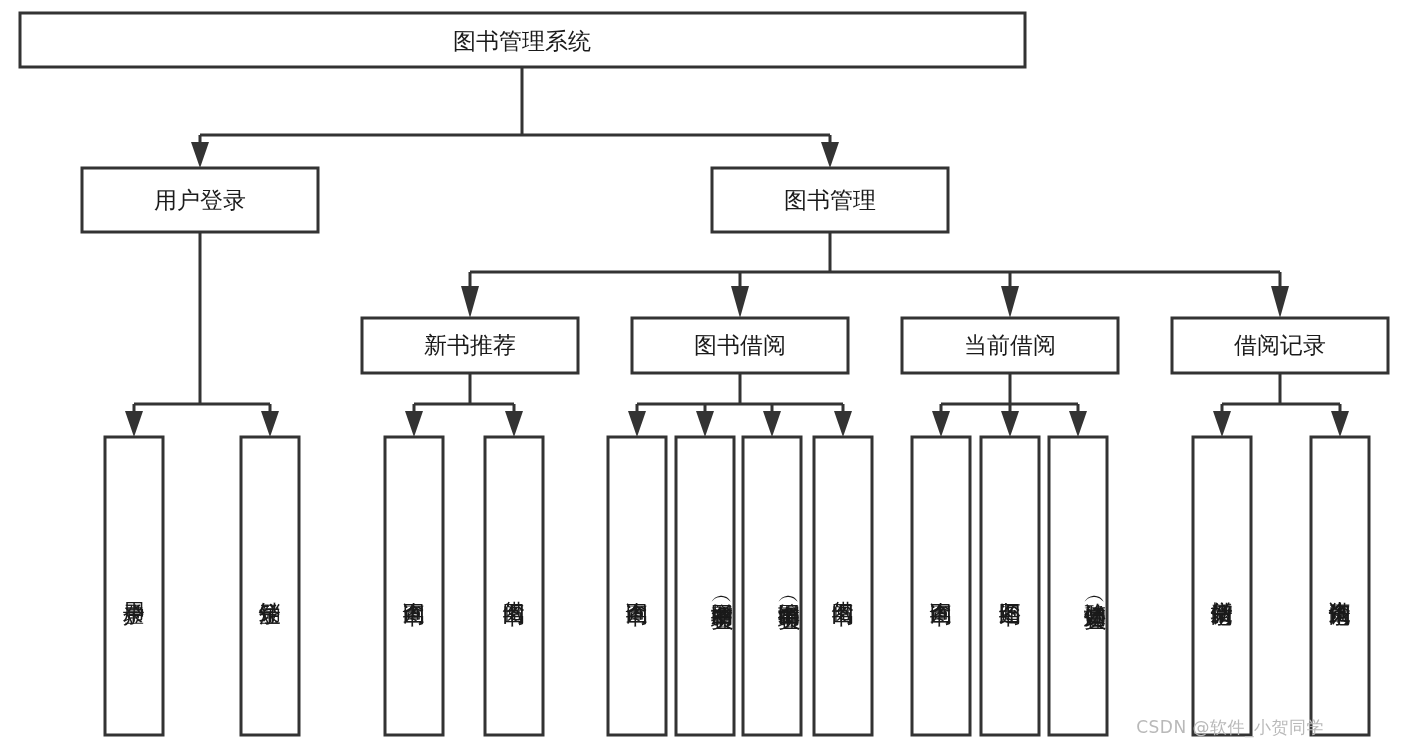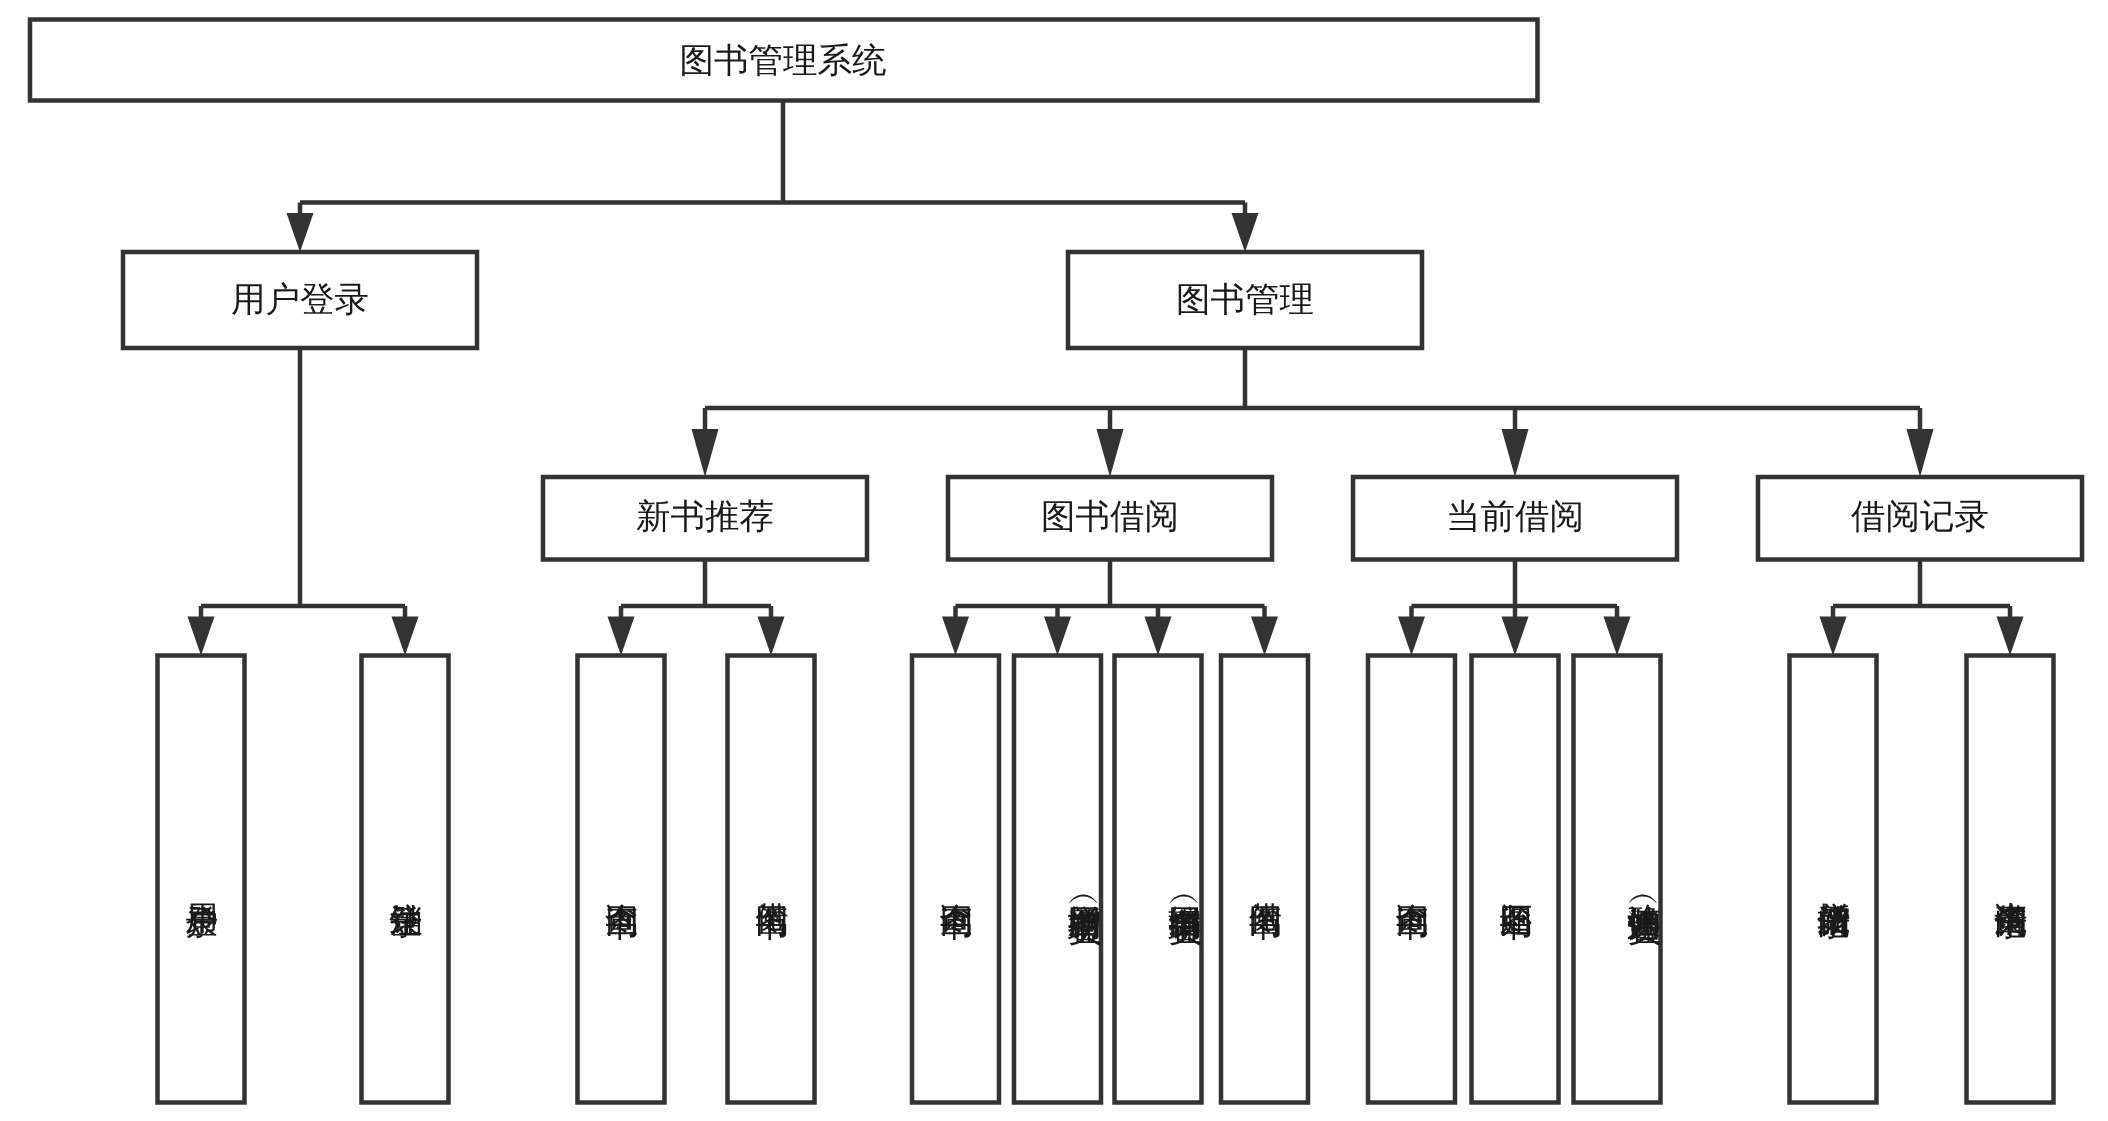--- a/index.html
+++ b/index.html
@@ -180,14 +180,15 @@
   <div class="node-label-v" style="left:743px; top:437px; width:58px; height:298px; align-items:flex-start; padding-top:6px; box-sizing:border-box;">编辑图书（管理员）</div>
   <div class="node-label-v" style="left:814px; top:437px; width:58px; height:298px;">借阅图书</div>
 
   <div class="node-label-v" style="left:912px; top:437px; width:58px; height:298px;">查询图书</div>
   <div class="node-label-v" style="left:981px; top:437px; width:58px; height:298px;">归还图书</div>
   <div class="node-label-v" style="left:1049px; top:437px; width:58px; height:298px; align-items:flex-start; padding-top:6px; box-sizing:border-box;">确认归还（管理员）</div>
 
   <div class="node-label-v" style="left:1193px; top:437px; width:58px; height:298px;">新增借阅记录</div>
   <div class="node-label-v" style="left:1311px; top:437px; width:58px; height:298px;">查询借阅记录</div>
 
+  <div class="watermark">CSDN @软件_小贺同学</div>
 
 </div>
 
 </body></html>

